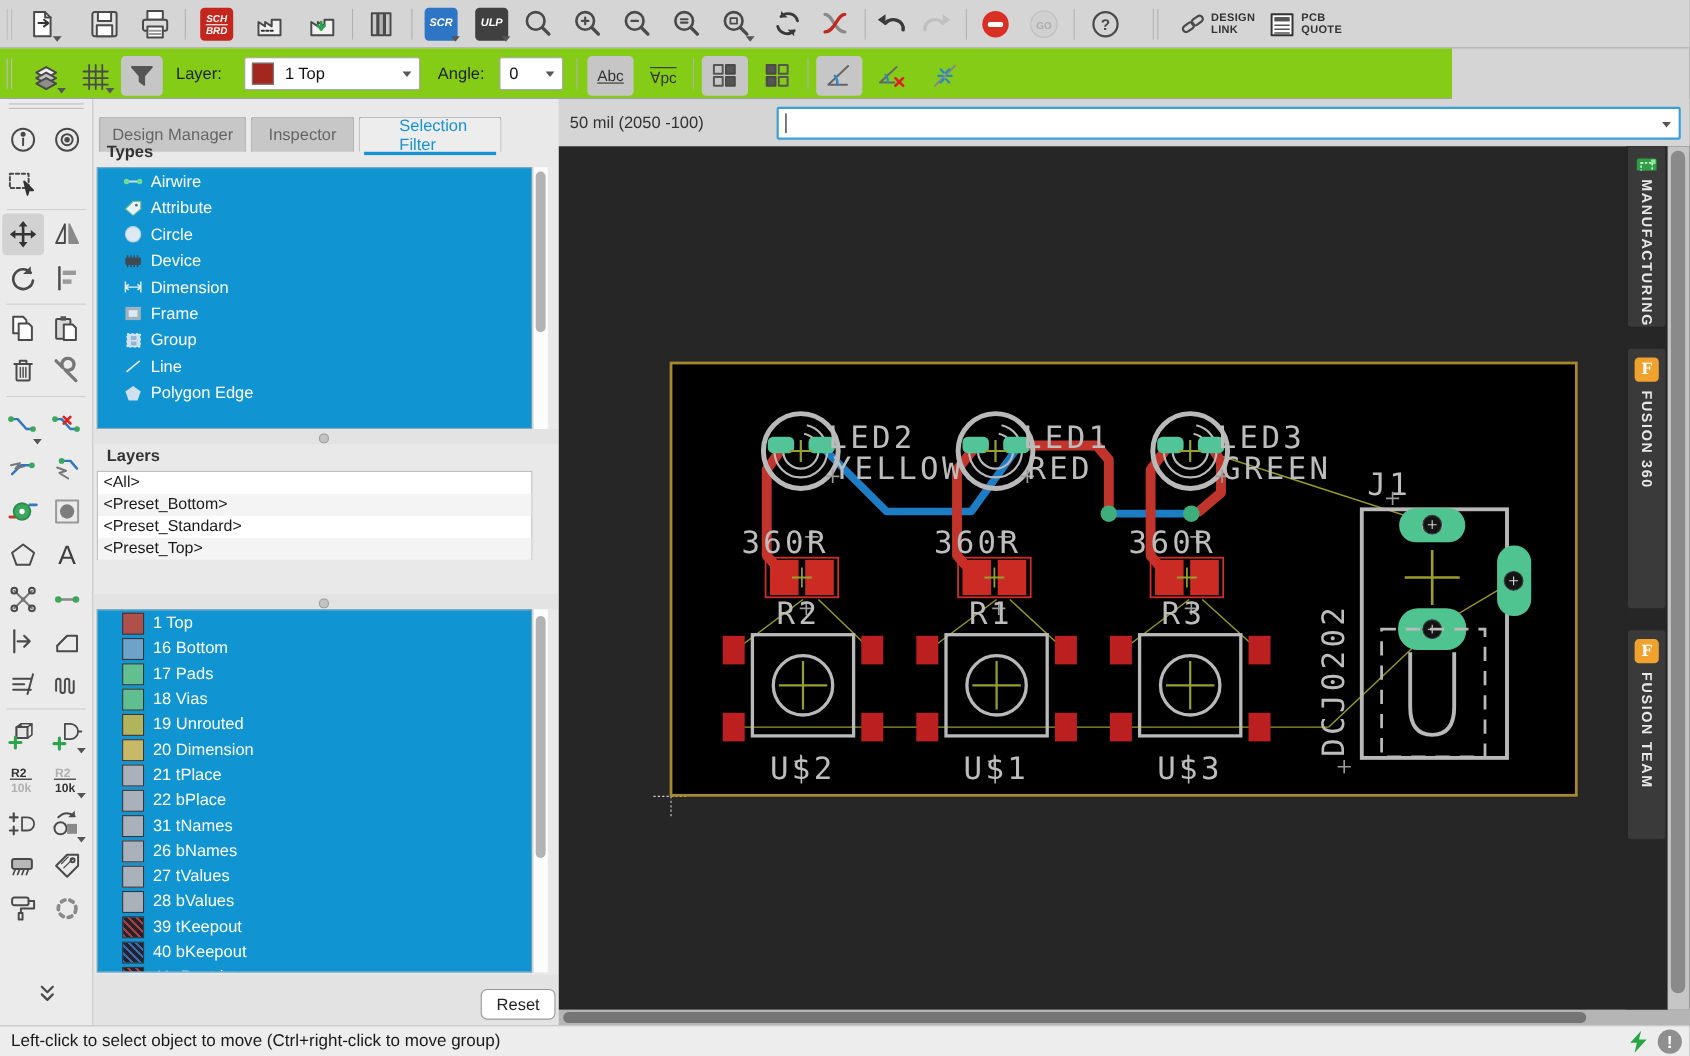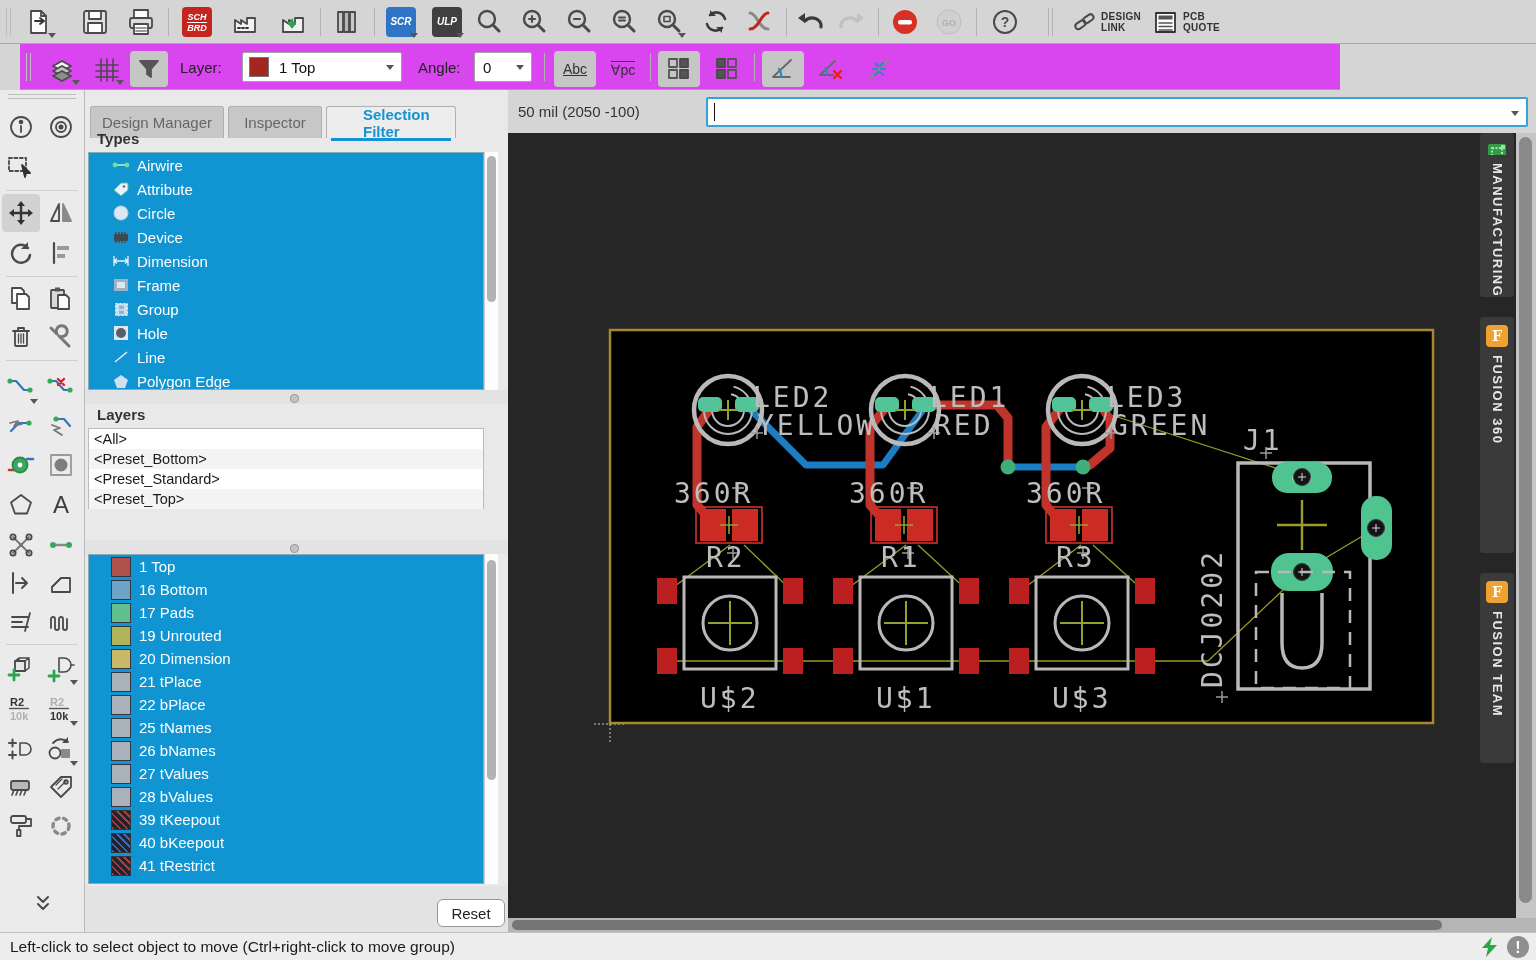--- a/index.html
+++ b/index.html
@@ -1,21 +1,21 @@
 <!DOCTYPE html>
 <html><head>
 <meta charset="utf-8">
 <style>
   * { margin:0; padding:0; box-sizing:border-box; }
   html,body { width:1536px; height:960px; overflow:hidden; font-family:"Liberation Sans",sans-serif; background:#d5d5d5; position:relative; }
   .abs { position:absolute; }
 
   
   #toolbar1 { left:0; top:0; width:1536px; height:44px; background:#d5d5d5; border-bottom:1px solid #aaa; }
-  #toolbar2 { left:0; top:44px; width:1320px; height:46px; background:#d946ef; border-bottom:1px solid #a2a2a2;margin-left:20px; }
+  #toolbar2 { left:0; top:44px; width:1320px; height:46px; background:#84cc16; border-bottom:1px solid #a2a2a2; }
   .tbtn { position:absolute; top:4px; width:38px; height:36px; display:flex; align-items:center; justify-content:center; border-radius:4px; }
   #toolbar2 .tbtn { top:7px; }
   .tbtn.pressed { background:#c6c6c6; }
   .vsep { position:absolute; top:8px; width:1px; height:28px; background:#b2b2b2; }
   .handle { position:absolute; top:8px; width:1px; height:28px; background:#bdbdbd; }
   .badge { width:30px; height:30px; border-radius:4px; color:#fff; font-size:9px; font-weight:bold; display:flex; flex-direction:column; align-items:center; justify-content:center; line-height:10px;font-style:italic; }
   .caret { position:absolute; right:2px; bottom:2px; width:0; height:0; border-left:4px solid transparent; border-right:4px solid transparent; border-top:5px solid #555; }
   svg.ic { stroke:#4a4a4a; fill:none; stroke-width:1.8; stroke-linecap:round; stroke-linejoin:round; }
   .tlabel { position:absolute; top:0; height:46px; display:flex; align-items:center; font-size:15px; color:#222; }
   .combo { position:absolute; top:8px; height:30px; background:#fff; border:1px solid #a5a5a5; border-radius:2px; display:flex; align-items:center; font-size:15px; color:#111; }
@@ -26,21 +26,21 @@
   
   #lefttools { left:0; top:90px; width:85px; height:842px; background:#ebebeb; border-right:1px solid #bbb; }
   .ltbtn { position:absolute; width:38px; height:38px; display:flex; align-items:center; justify-content:center; border-radius:4px; }
   .ltbtn.c1 { left:2px; } .ltbtn.c2 { left:42px; }
   .ltbtn.pressed { background:#d2d2d2; }
   .lsep { position:absolute; left:6px; width:72px; height:1px; background:#cfcfcf; }
 
   
   #panel { left:85px; top:90px; width:423px; height:842px; background:#e9e9e9; }
   .tab { position:absolute; top:16px; height:32px; background:#c7c7c7; border:1px solid #b0b0b0; border-bottom:none; display:flex; align-items:center; justify-content:center; font-size:15px; color:#666; border-radius:3px 3px 0 0; }
-  .tab.active { background:#ededed; color:#1593d2; font-weight:bold;padding-left:36px; }
+  .tab.active { background:#ededed; color:#1593d2; font-weight:normal;padding-left:36px; }
   .tab.active::after { content:""; position:absolute; left:4px; right:4px; bottom:-3px; height:3px; background:#1593d2; }
   .sechead { position:absolute; left:12px; font-size:15px; font-weight:bold; color:#333; }
   .bluelist { position:absolute; left:3px; width:396px; background:#1095d2; overflow:hidden; border:1px solid #8ab; }
   .bl-item { height:24px; display:flex; align-items:center; color:#fff; font-size:15px; font-weight:500;margin-left:16px; }
   .bl-item .lic { width:20px; margin-left:6px; margin-right:6px; display:flex; justify-content:center; }
   .pscroll { position:absolute; width:14px; background:#fdfdfd; border-left:1px solid #ccc; }
   .pthumb { position:absolute; left:2px; width:9px; background:#b3b3b3; border-radius:5px; }
   .splitter { position:absolute; left:0; width:423px; height:14px; background:#e3e3e3; }
   .splitter::after { content:""; position:absolute; left:205px; top:4px; width:7px; height:7px; border-radius:4px; background:#c2c2c2; border:1px solid #9c9c9c; }
   .whitelist { position:absolute; left:3px; width:396px; background:#fff; border:1px solid #bbb; }
@@ -659,29 +659,20 @@
           <svg width="15" height="15">
             <rect x="1.5" y="1.5" width="12" height="12" fill="#cfe0ee" stroke="#eef" stroke-dasharray="2,2"></rect>
             <rect x="5" y="3.5" width="5" height="3.5" fill="#8fb6d8"></rect>
             <rect x="5" y="8.5" width="5" height="3.5" fill="#8fb6d8"></rect>
           </svg>
         </span>
         <span>Group</span>
       </div>
     <div class="bl-item">
         <span class="lic">
-          <svg width="16" height="16">
-            <rect x="1" y="1" width="14" height="14" fill="#dce9f4"></rect>
-            <circle cx="8" cy="8" r="5" fill="#55606a"></circle>
-          </svg>
-        </span>
-        <span>Hole</span>
-      </div>
-    <div class="bl-item">
-        <span class="lic">
           <svg width="16" height="14">
             <path d="M2,12 L14,2" stroke="#e8eef4" stroke-width="1.4"></path>
           </svg>
         </span>
         <span>Line</span>
       </div>
     <div class="bl-item">
         <span class="lic">
           <svg width="16" height="15">
             <path d="M8,1 l7,5 -3,8 h-8 l-3,-8 z" fill="#cfe0ee"></path>
@@ -721,38 +712,42 @@
       </div>
     <div class="bl-item" style="height:23px">
         <span class="swatch" style="background: rgb(107, 163, 201);"></span>
         <span>16 Bottom</span>
       </div>
     <div class="bl-item" style="height:23px">
         <span class="swatch" style="background: rgb(98, 192, 144);"></span>
         <span>17 Pads</span>
       </div>
     <div class="bl-item" style="height:23px">
+        <span class="swatch" style="background: rgb(95, 191, 146);"></span>
+        <span>18 Vias</span>
+      </div>
+    <div class="bl-item" style="height:23px">
         <span class="swatch" style="background: rgb(178, 180, 92);"></span>
         <span>19 Unrouted</span>
       </div>
     <div class="bl-item" style="height:23px">
         <span class="swatch" style="background: rgb(200, 185, 104);"></span>
         <span>20 Dimension</span>
       </div>
     <div class="bl-item" style="height:23px">
         <span class="swatch" style="background: rgb(169, 178, 186);"></span>
         <span>21 tPlace</span>
       </div>
     <div class="bl-item" style="height:23px">
         <span class="swatch" style="background: rgb(169, 178, 186);"></span>
         <span>22 bPlace</span>
       </div>
     <div class="bl-item" style="height:23px">
         <span class="swatch" style="background: rgb(169, 178, 186);"></span>
-        <span>25 tNames</span>
+        <span>31 tNames</span>
       </div>
     <div class="bl-item" style="height:23px">
         <span class="swatch" style="background: rgb(169, 178, 186);"></span>
         <span>26 bNames</span>
       </div>
     <div class="bl-item" style="height:23px">
         <span class="swatch" style="background: rgb(169, 178, 186);"></span>
         <span>27 tValues</span>
       </div>
     <div class="bl-item" style="height:23px">

